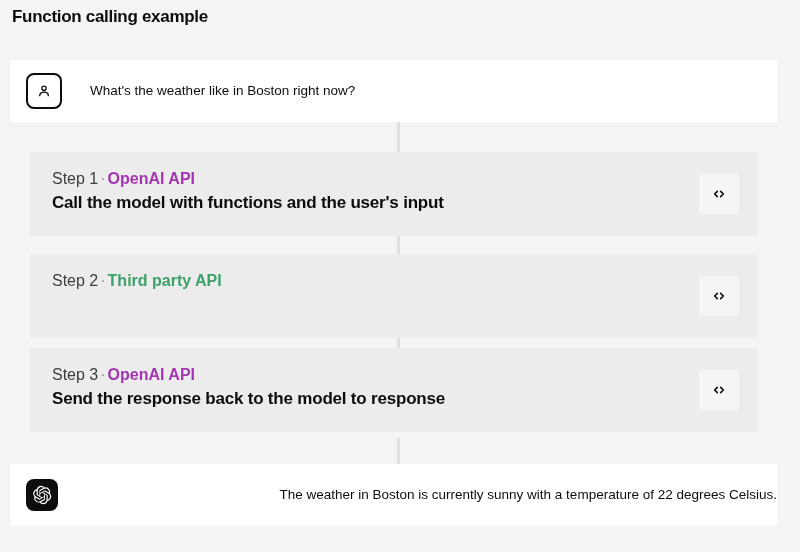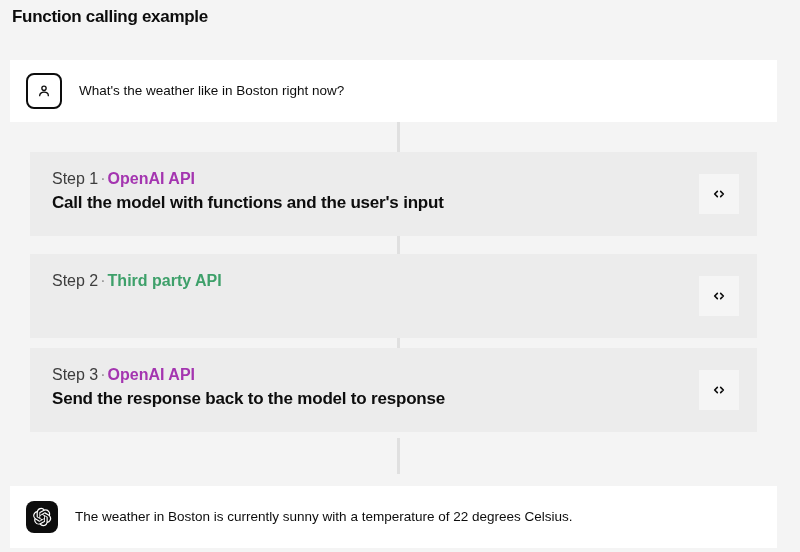--- a/index.html
+++ b/index.html
@@ -44,41 +44,41 @@
   .message-card {
     position: absolute;
     left: 10px;
     width: 767px;
     background: #ffffff;
     display: flex;
     align-items: center;
     z-index: 1;
   }
   .message-user { top: 60px; height: 62px; }
-  .message-assistant { top: 486px; height: 62px; }
+  .message-assistant { top: 464px; height: 62px; justify-content: space-between; }
 
   .avatar {
     width: 32px;
     height: 32px;
     margin-left: 16px;
     flex: 0 0 32px;
     border-radius: 8px;
     display: flex;
     align-items: center;
     justify-content: center;
   }
   .avatar-user {
     border: 2px solid #0d0d0d;
     background: #ffffff;
   }
   .avatar-assistant {
     background: #0d0d0d;
   }
   .message-text {
-    margin-left: 17px;
+    margin-left: 28px;
     font-size: 13.5px;
     color: #0d0d0d;
     line-height: 18px;
   }
 
   
   .step-card {
     position: absolute;
     left: 30px;
     width: 727px;

